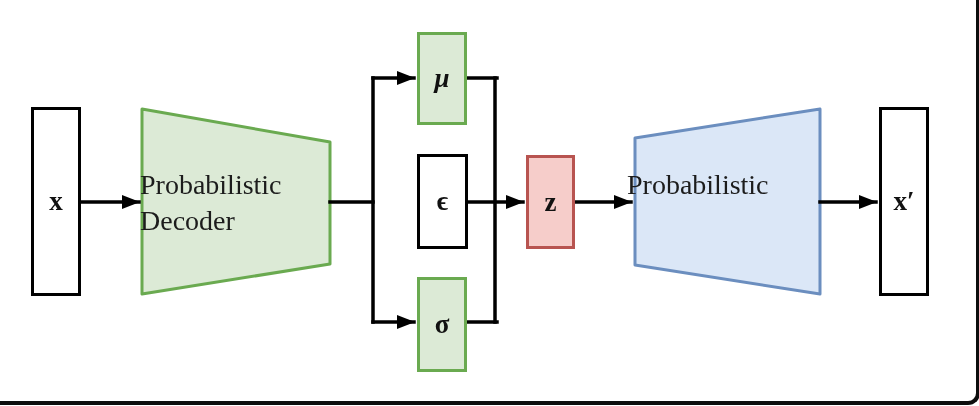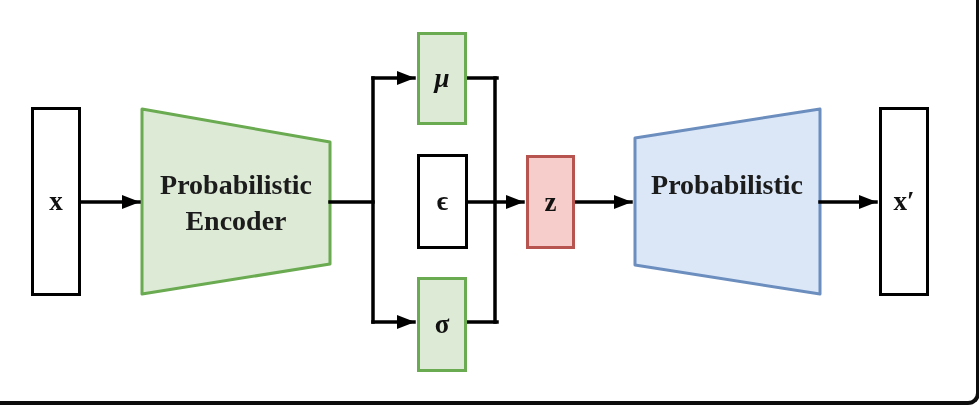--- a/index.html
+++ b/index.html
@@ -36,26 +36,25 @@
   }
   .node.black { border: 3.5px solid #000; }
   .node.green { border: 3px solid var(--green-stroke, #6aaa50); background: var(--green-fill, #dcead6); }
   .node.red   { border: 3px solid var(--red-stroke, #b85450); background: var(--red-fill, #f6cdca); }
 
   .glyph { font-weight: bold; font-size: 27px; color: #111; line-height: 1; }
   .glyph.italic { font-style: italic; }
 
   .trap-label {
     position: absolute;
-    text-align: center;
+    text-align: left;
     font-size: 28px;
     line-height: 36px;
     color: #1c1c1c;
     pointer-events: none;
-    font-weight: bold;
   }
 </style>
 </head>
 <body>
 
 <div class="stage">
 
   <svg class="wires" width="979" height="406" viewBox="0 0 979 406">
     <defs>
       <marker id="ah" markerUnits="userSpaceOnUse" markerWidth="22" markerHeight="18" refX="17" refY="7" orient="auto">
@@ -89,21 +88,21 @@
 
     <path class="wire" d="M 820 202 H 876" marker-end="url(#ah)"></path>
   </svg>
 
   <div class="node black" style="left:31px; top:107px; width:50px; height:189px;">
     <span class="glyph">x</span>
   </div>
 
   <div class="trap-label" style="left:140px; top:167px; width:192px;">
     <div>Probabilistic</div>
-    <div>Encoder</div>
+    <div>Decoder</div>
   </div>
 
   <div class="node green" style="left:417px; top:32px; width:50px; height:93px;">
     <span class="glyph italic">μ</span>
   </div>
 
   <div class="node black" style="left:417px; top:154px; width:51px; height:95px;">
     <span class="glyph">ϵ</span>
   </div>
 

